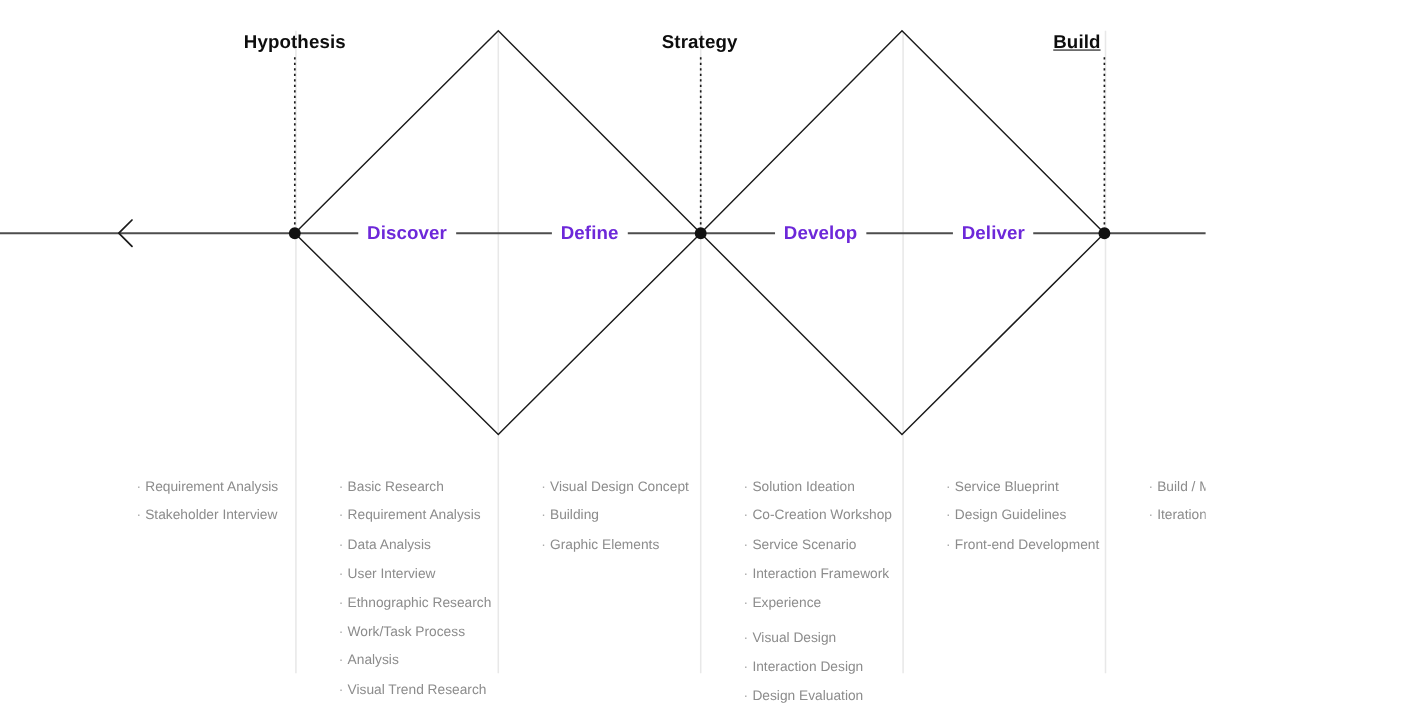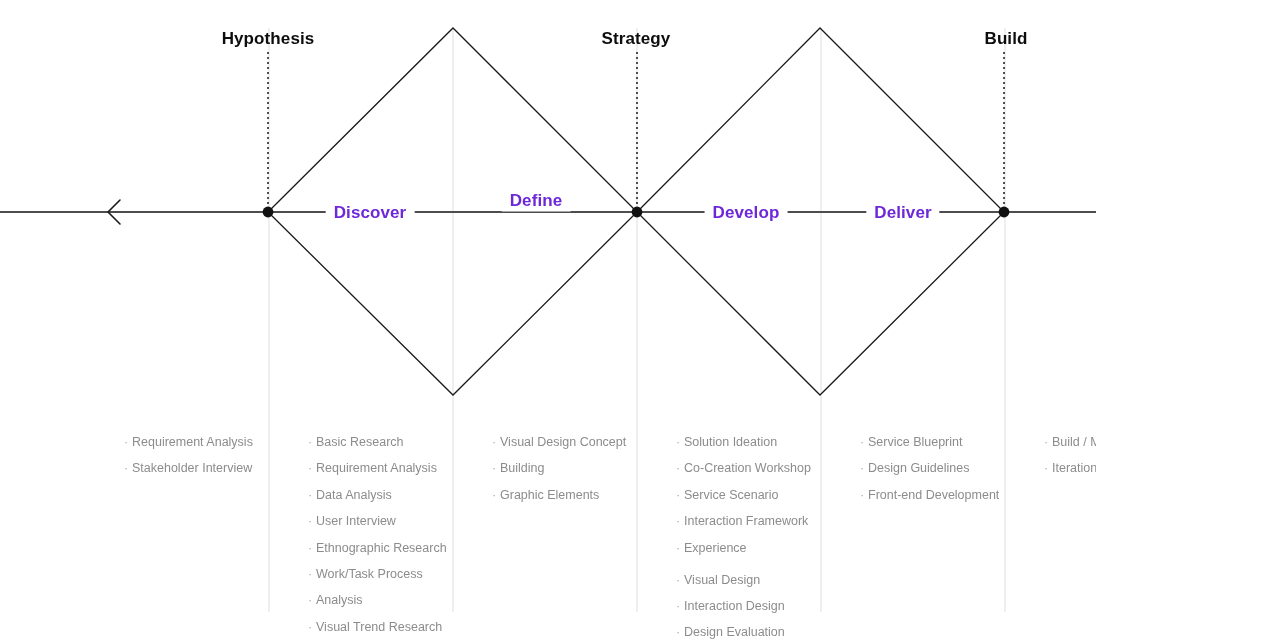--- a/index.html
+++ b/index.html
@@ -115,24 +115,24 @@
     <line x1="637" y1="52" x2="637" y2="206" stroke="#1a1a1a" stroke-width="1.5" stroke-dasharray="2 3"></line>
     <line x1="1004" y1="52" x2="1004" y2="206" stroke="#1a1a1a" stroke-width="1.5" stroke-dasharray="2 3"></line>
 
     <circle cx="268" cy="212" r="5.4" fill="#111111"></circle>
     <circle cx="637" cy="212" r="5.4" fill="#111111"></circle>
     <circle cx="1004" cy="212" r="5.4" fill="#111111"></circle>
   </svg>
 
   <div class="milestone-label" style="left:268px; top:30px;">Hypothesis</div>
   <div class="milestone-label" style="left:636px; top:30px;">Strategy</div>
-  <div class="milestone-label" style="left:1006px; top:30px;">Build</div>
+  <div class="milestone-label" style="left:979px; top:30px;text-decoration:underline;">Build</div>
 
   <div class="phase-label" style="left:370px; top:212px;">Discover</div>
-  <div class="phase-label" style="left:536px; top:200px;">Define</div>
+  <div class="phase-label" style="left:536px; top:212px;">Define</div>
   <div class="phase-label" style="left:746px; top:212px;">Develop</div>
   <div class="phase-label" style="left:903px; top:212px;">Deliver</div>
 
   <div id="columns-host">
       <div class="activity-col" style="left: 108px;">
         <div class="activity-group">
           <div class="activity-item"><span class="bullet">·</span><span class="txt">Requirement Analysis</span></div>
           <div class="activity-item"><span class="bullet">·</span><span class="txt">Stakeholder Interview</span></div>
         </div>
       </div>

